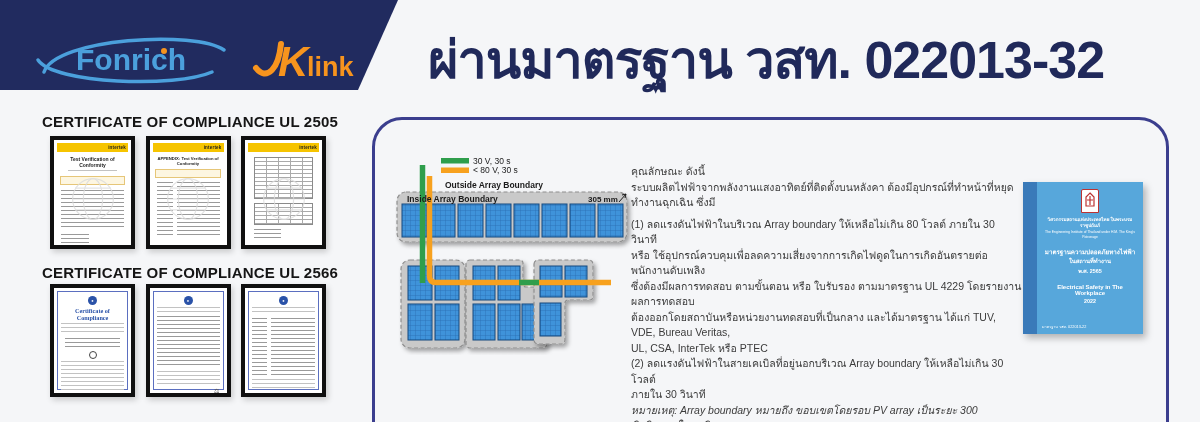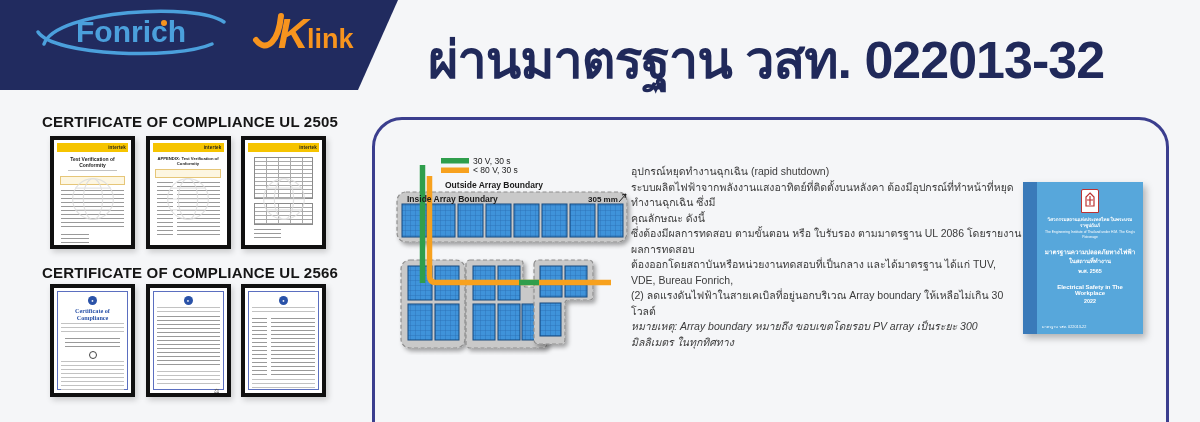--- a/index.html
+++ b/index.html
@@ -9,21 +9,21 @@
     background:#f5f6f8;
     font-family:"Liberation Sans","DejaVu Sans",sans-serif;
     color:#222;
   }
 
   
   .banner {
     position:absolute; left:0; top:0; width:398px; height:90px;
     background:#212b5f;
     clip-path:polygon(0 0,398px 0,358px 90px,0 90px);
-    display:flex; align-items:flex-start; padding:0 34px 0 26px; gap:14px;
+    display:flex; align-items:flex-end; padding:0 34px 0 26px; gap:14px;
   }
   .headline {
     position:absolute; left:428px; top:18px; width:745px;
     font-size:52px; font-weight:800; letter-spacing:-1px;
     color:#20295a; white-space:nowrap;
   }
 
   
   .sec-heading {
     position:absolute; left:18px; width:344px; text-align:center;
@@ -273,26 +273,29 @@
       <text x="98" y="53" font-size="8.5" fill="#222">&lt; 80 V, 30 s</text>
     </g>
 
     <text x="70" y="68" font-size="8.5" font-weight="bold" fill="#1a1a1a">Outside Array Boundary</text>
     <text x="32" y="81.5" font-size="8.5" font-weight="bold" fill="#1a1a1a">Inside Array Boundary</text>
     <text x="213" y="81.5" font-size="8" font-weight="bold" fill="#1a1a1a">305 mm</text>
     <path d="M244,82 L251,74 M251,74 l-4,1 M251,74 l-1,4" stroke="#1a1a1a" stroke-width="1" fill="none"></path>
   </svg>
 
   <div class="article">
-    <div>อุปกรณ์หยุดทำงานฉุกเฉิน (rapid shutdown)</div>
+    <div>คุณลักษณะ ดังนี้</div>
     <div>ระบบผลิตไฟฟ้าจากพลังงานแสงอาทิตย์ที่ติดตั้งบนหลังคา ต้องมีอุปกรณ์ที่ทำหน้าที่หยุดทำงานฉุกเฉิน ซึ่งมี</div>
-    <div>คุณลักษณะ ดังนี้</div>
-    <div>ซึ่งต้องมีผลการทดสอบ ตามขั้นตอน หรือ ใบรับรอง ตามมาตรฐาน UL 2086 โดยรายงานผลการทดสอบ</div>
-    <div>ต้องออกโดยสถาบันหรือหน่วยงานทดสอบที่เป็นกลาง และได้มาตรฐาน ได้แก่ TUV, VDE, Bureau Fonrich,</div>
+    <div class="gap-top">(1) ลดแรงดันไฟฟ้าในบริเวณ Array boundary ให้เหลือไม่เกิน 80 โวลต์ ภายใน 30 วินาที</div>
+    <div>หรือ ใช้อุปกรณ์ควบคุมเพื่อลดความเสี่ยงจากการเกิดไฟดูดในการเกิดอันตรายต่อพนักงานดับเพลิง</div>
+    <div>ซึ่งต้องมีผลการทดสอบ ตามขั้นตอน หรือ ใบรับรอง ตามมาตรฐาน UL 4229 โดยรายงานผลการทดสอบ</div>
+    <div>ต้องออกโดยสถาบันหรือหน่วยงานทดสอบที่เป็นกลาง และได้มาตรฐาน ได้แก่ TUV, VDE, Bureau Veritas,</div>
+    <div>UL, CSA, InterTek หรือ PTEC</div>
     <div>(2) ลดแรงดันไฟฟ้าในสายเคเบิลที่อยู่นอกบริเวณ Array boundary ให้เหลือไม่เกิน 30 โวลต์</div>
+    <div>ภายใน 30 วินาที</div>
     <div class="italic">หมายเหตุ: Array boundary หมายถึง ขอบเขตโดยรอบ PV array เป็นระยะ 300 มิลลิเมตร ในทุกทิศทาง</div>
 
   </div>
 
   <div class="book">
     <div class="book-spine"></div>
     <div class="book-cover">
       <div class="emblem">
         <svg width="12" height="18" viewBox="0 0 12 18">
             <path d="M6,1 L10,5 V14 H2 V5 Z M6,4 V13 M3,8 H9" stroke="#b33" stroke-width="1.2" fill="none"></path>

